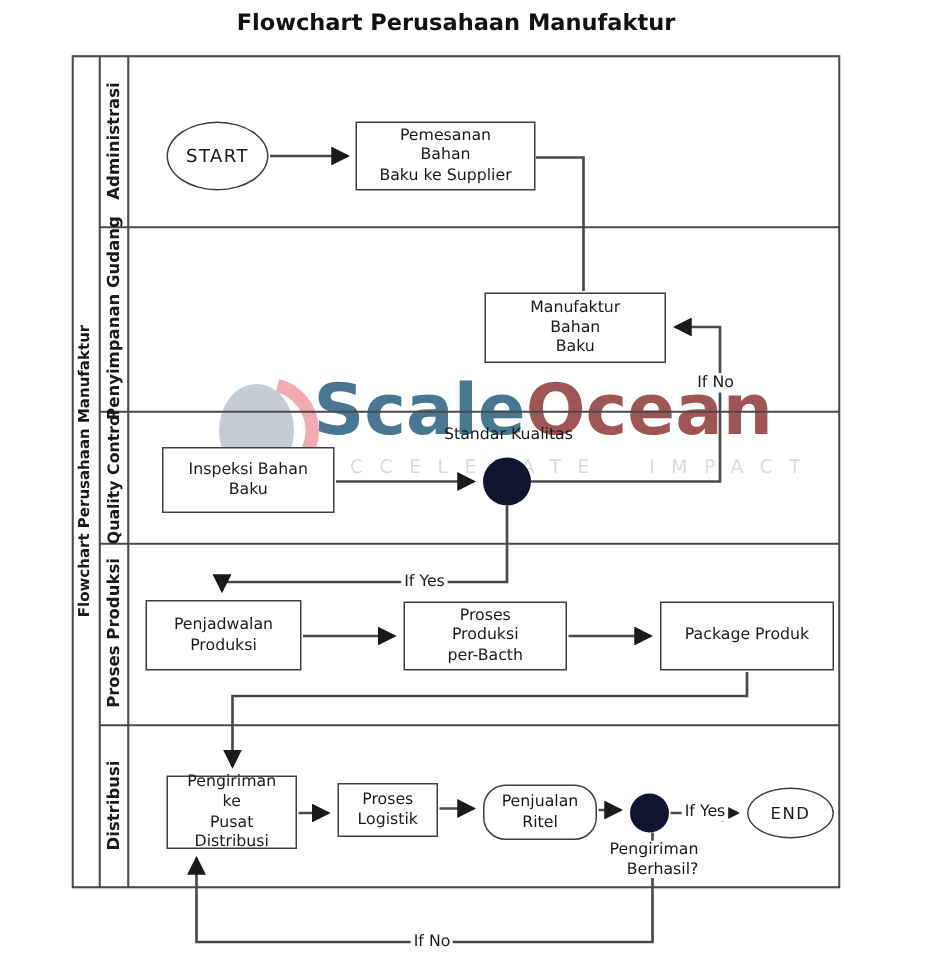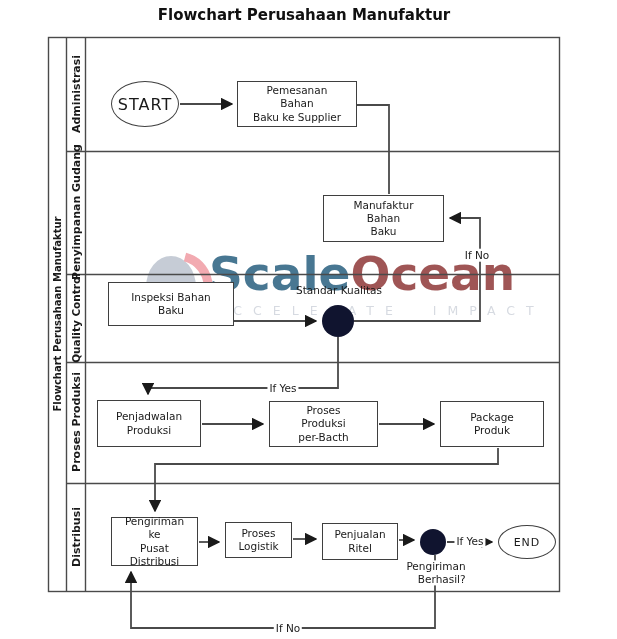--- a/index.html
+++ b/index.html
@@ -14,21 +14,21 @@
   .layer{position:absolute;left:0;top:0;width:617px;height:639px;}
   .wm{z-index:0;opacity:.75;}
   .lines{z-index:1;}
   .node,.term,.dcircle,.elabel,.vtext{position:absolute;z-index:2;}
   .node{
     background:#fff;border:1.5px solid #3f3f3f;display:flex;align-items:center;justify-content:center;
     text-align:center;font-size:10.5px;line-height:1.25;white-space:pre-line;box-sizing:border-box;padding:13px;
   }
   .term{
     background:#fff;border:1.5px solid #3f3f3f;border-radius:50%;
-    display:flex;align-items:center;justify-content:center;font-size:16px;letter-spacing:1px;box-sizing:border-box;
+    display:flex;align-items:center;justify-content:center;font-size:12px;letter-spacing:1px;box-sizing:border-box;
   }
   .dcircle{background:#10142f;border-radius:50%;}
   .elabel{
     transform:translate(-50%,-50%);font-size:10.5px;white-space:pre-line;text-align:right;line-height:1.2;
   }
   .elabel.onLine{background:#fff;padding:0 2px;}
   .vtext{
     transform:translate(-50%,-50%) rotate(-90deg);white-space:nowrap;
     font-weight:bold;font-size:11px;
   }
@@ -98,32 +98,32 @@
   <div class="vtext" style="left:76px;top:422px;">Proses Produksi</div>
   <div class="vtext" style="left:76px;top:537px;">Distribusi</div>
 
   <div class="term" style="left:111px;top:81px;width:68px;height:46px;">START</div>
   <div class="term" style="left:498px;top:525px;width:58px;height:34px;font-size:11px;">END</div>
 
   <div class="node" style="left:237px;top:81px;width:120px;height:46px;">Pemesanan Bahan
 Baku ke Supplier</div>
   <div class="node" style="left:323px;top:195px;width:121px;height:47px;">Manufaktur Bahan
 Baku</div>
-  <div class="node" style="left:108px;top:282px;width:126px;height:44px;">Inspeksi Bahan Baku</div>
+  <div class="node" style="left:108px;top:298px;width:115px;height:44px;">Inspeksi Bahan Baku</div>
   <div class="node" style="left:97px;top:400px;width:104px;height:47px;">Penjadwalan
 Produksi</div>
   <div class="node" style="left:269px;top:401px;width:109px;height:46px;">Proses Produksi
 per-Bacth</div>
-  <div class="node" style="left:440px;top:401px;width:104px;height:46px;">Package Produk</div>
+  <div class="node" style="left:440px;top:401px;width:116px;height:46px;">Package Produk</div>
   <div class="node" style="left:225px;top:522px;width:67px;height:36px;">Proses
 Logistik</div>
   <div class="node" style="left:111px;top:517px;width:87px;height:49px;">Pengiriman ke
 Pusat
 Distribusi</div>
-  <div class="node" style="left:322px;top:523px;width:76px;height:37px;">Penjualan
+  <div class="node" style="left:322px;top:523px;width:76px;height:37px;border-radius:15px;">Penjualan
 Ritel</div>
 
   <div class="dcircle" style="left:322px;top:305px;width:32px;height:32px;"></div>
   <div class="dcircle" style="left:420px;top:529px;width:26px;height:26px;"></div>
 
   <div class="elabel" style="left:339px;top:290px;">Standar Kualitas</div>
   <div class="elabel onLine" style="left:436px;top:573px;">Pengiriman
 Berhasil?</div>
   <div class="elabel onLine" style="left:477px;top:255px;">If No</div>
   <div class="elabel onLine" style="left:283px;top:388px;">If Yes</div>

